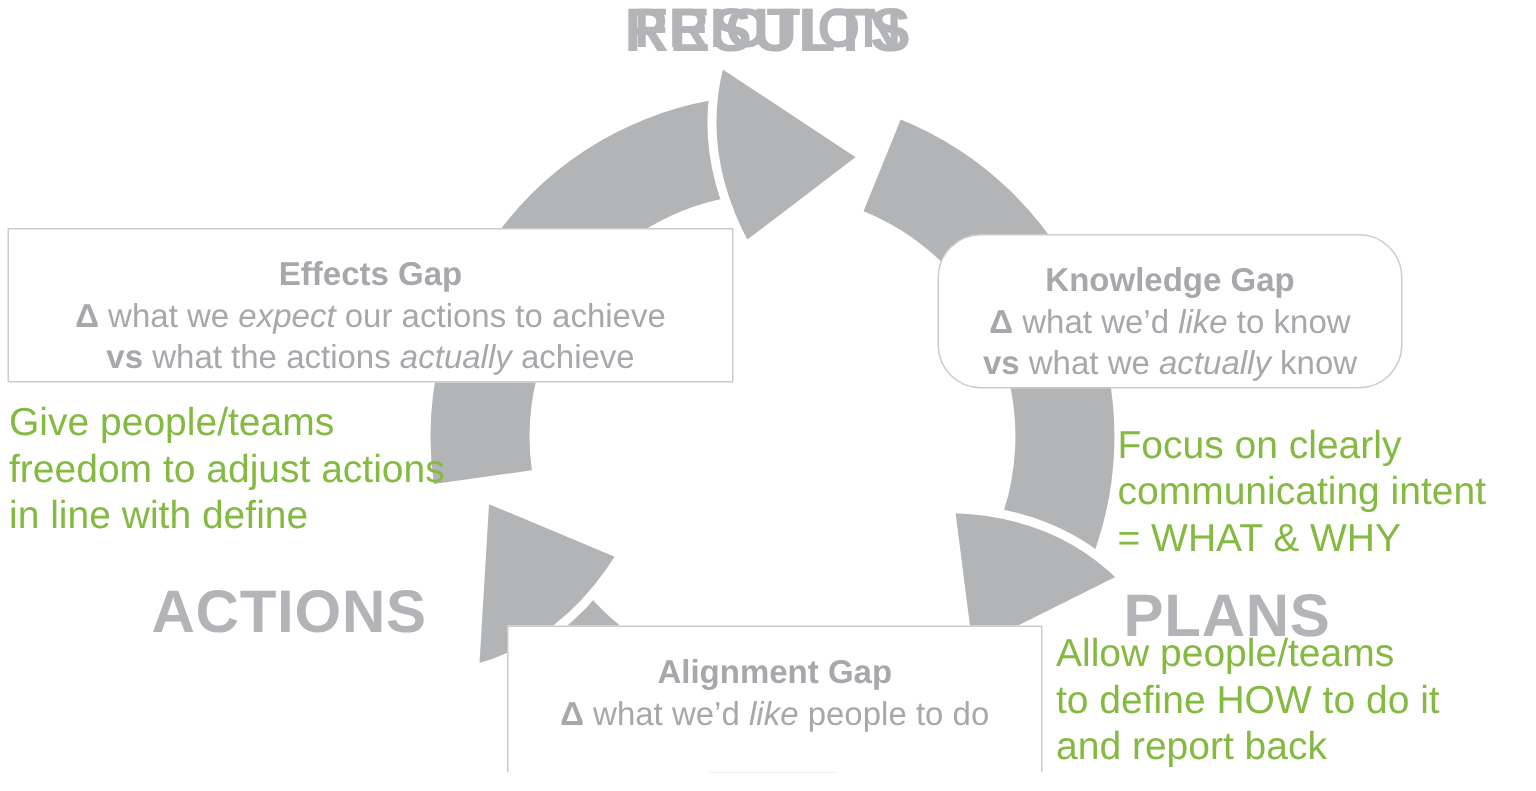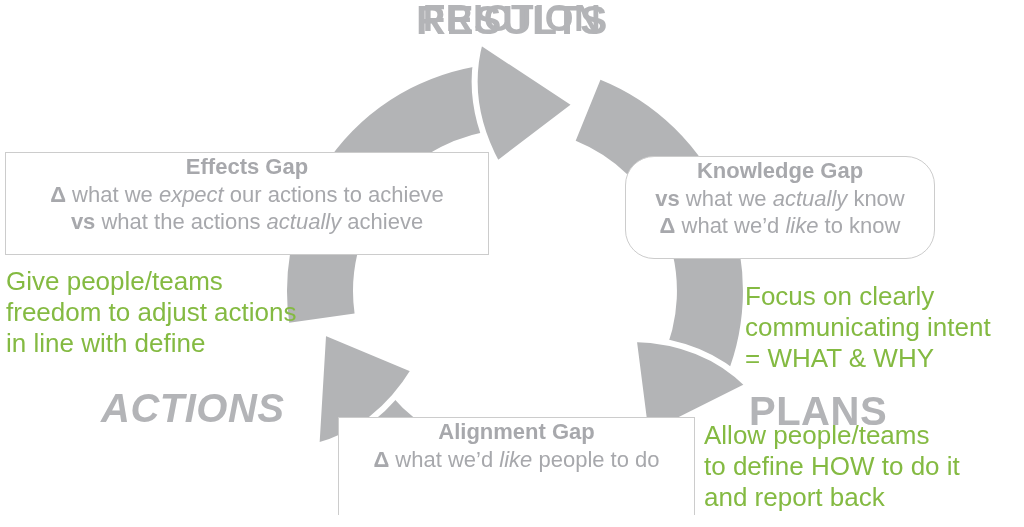--- a/index.html
+++ b/index.html
@@ -9,26 +9,26 @@
   }
   .cycle-svg{position:absolute;left:0;top:0;width:1024px;height:527px;}
   .arc{fill:none;stroke:#b3b4b6;stroke-width:66;}
   .head{fill:#b3b4b6;stroke:#ffffff;stroke-width:6;stroke-linejoin:round;}
   .big-label{
     position:absolute;color:#b3b4b7;font-weight:bold;line-height:1;
     letter-spacing:0.5px;white-space:nowrap;
   }
   .results{left:0;right:0;top:10;text-align:center;font-size:41px;}
   .friction{left:0;right:0;top:265;text-align:center;font-size:37px;}
-  .actions{left:101px;top:388px;font-size:40px;font-style:italic;}
+  .actions{left:101px;top:388px;font-size:40px;}
   .plans{left:749px;top:391px;font-size:40px;}
   .gap-box{
     position:absolute;background:#ffffff;border:1px solid #cccccc;
     text-align:center;color:#a7a8ac;font-size:22px;line-height:27.5px;
-    padding-top:0;box-sizing:border-box;
+    padding-top:16px;box-sizing:border-box;
   }
   .gap-box b{font-weight:bold;}
   .gap-box i{font-style:italic;margin-top:48px;}
   .gap-title{font-weight:bold;}
   .effects{left:5px;top:152px;width:484px;height:103px;}
   .knowledge{left:625px;top:156px;width:310px;height:103px;border-radius:29px;}
   .alignment{left:338px;top:417px;width:357px;height:101px;}
   .note{
     position:absolute;color:#84ba42;font-size:26px;line-height:31px;white-space:nowrap;
   }
@@ -60,22 +60,22 @@
   <div class="big-label plans">PLANS</div>
 
   <div class="gap-box effects">
     <div class="gap-title">Effects Gap</div>
     <div class="gap-line"><b>Δ</b><span> what we </span><i>expect</i><span> our actions to achieve</span></div>
     <div class="gap-line"><b>vs</b><span> what the actions </span><i>actually</i><span> achieve</span></div>
   </div>
 
   <div class="gap-box knowledge">
     <div class="gap-title">Knowledge Gap</div>
+    <div class="gap-line"><b>Δ</b><span> what we’d </span><i>like</i><span> to know</span></div>
     <div class="gap-line"><b>vs</b><span> what we </span><i>actually</i><span> know</span></div>
-    <div class="gap-line"><b>Δ</b><span> what we’d </span><i>like</i><span> to know</span></div>
   </div>
 
   <div class="gap-box alignment">
     <div class="gap-title">Alignment Gap</div>
     <div class="gap-line"><b>Δ</b><span> what we’d </span><i>like</i><span> people to do</span></div>
   </div>
 
   <div class="note note-actions">
     <div>Give people/teams</div>
     <div>freedom to adjust actions</div>

